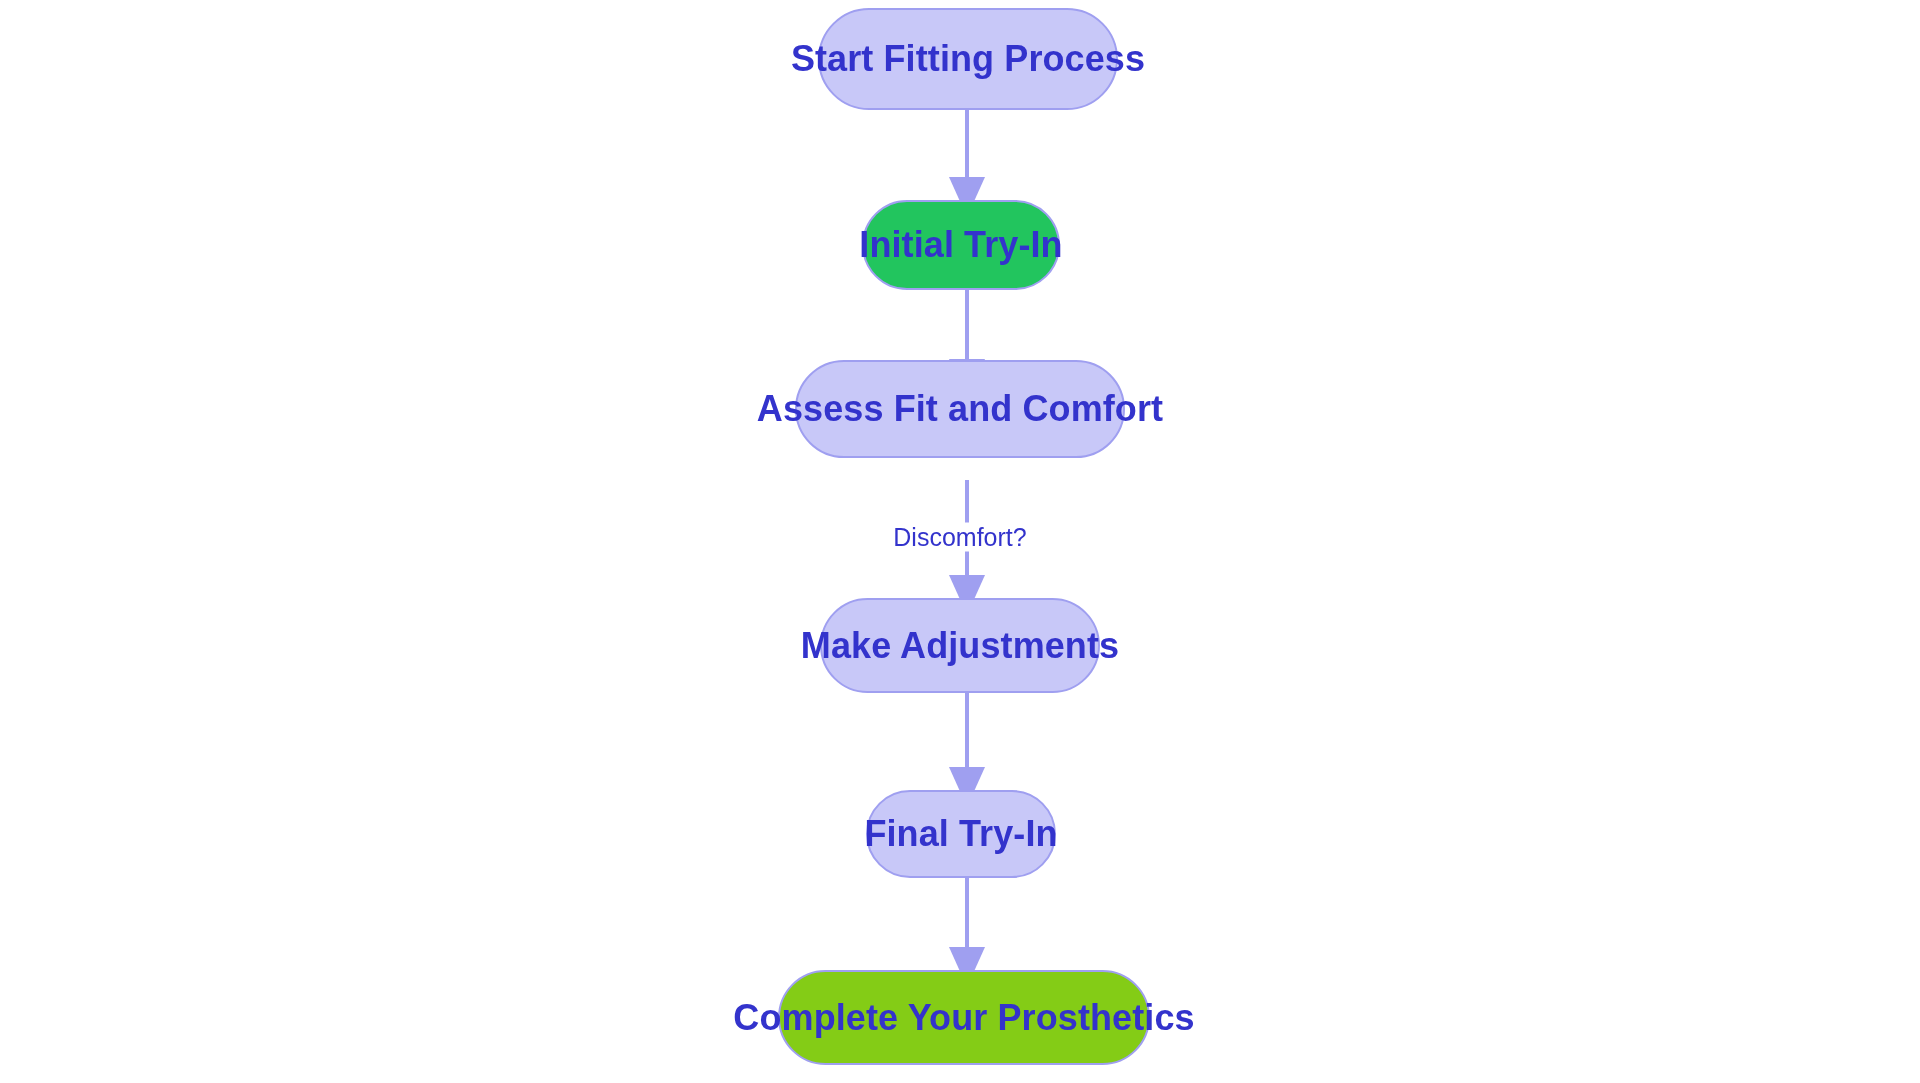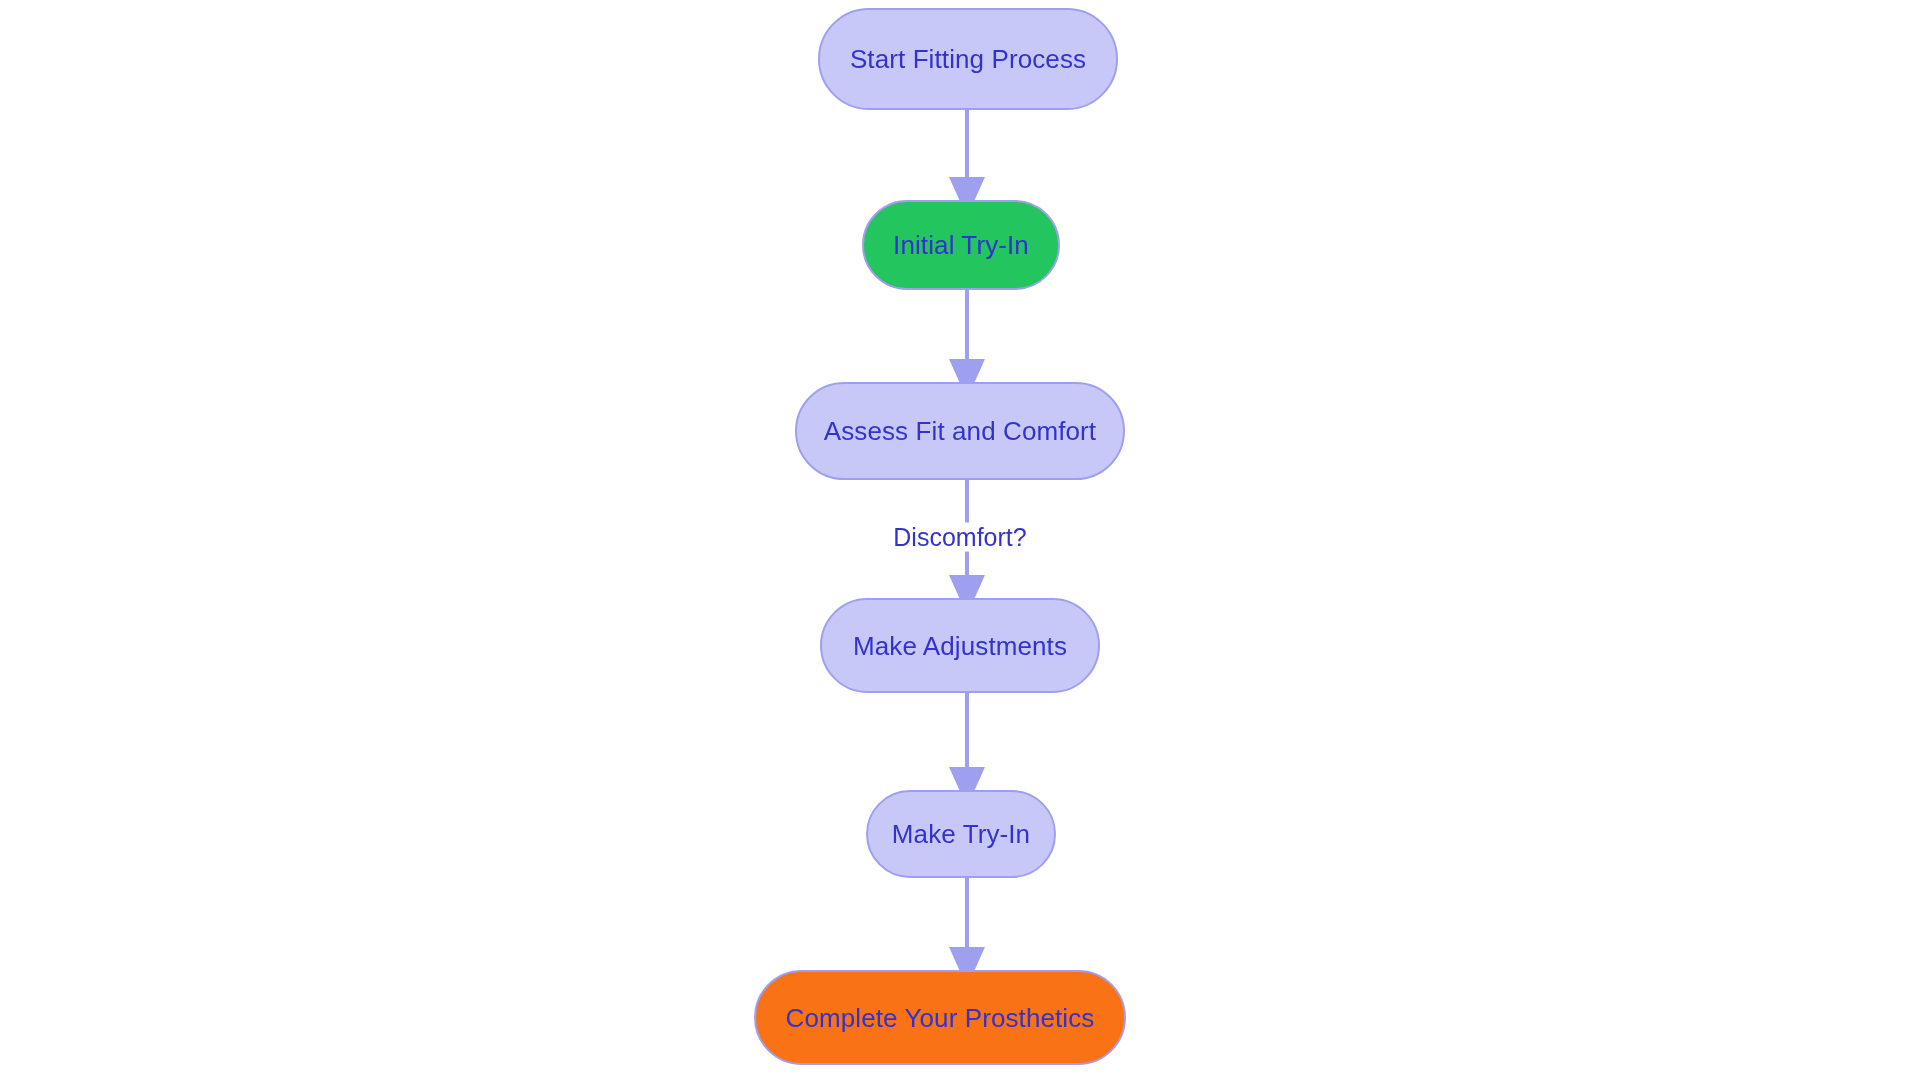--- a/index.html
+++ b/index.html
@@ -30,22 +30,22 @@
     position: absolute;
     box-sizing: border-box;
     background: #c8c8f8;
     border: 2px solid #9f9ff0;
     border-radius: 999px;
     display: flex;
     align-items: center;
     justify-content: center;
     color: #3333cc;
     font-family: "Liberation Sans", sans-serif;
-    font-size: 26px;
-    font-weight: 400;
+    font-size: 36px;
+    font-weight: 700;
     letter-spacing: 0.1px;
     white-space: nowrap;
     line-height: 1;
   }
   .node-label {
     display: block;
     pointer-events: none;
   }
   .edge-label {
     position: absolute;
@@ -94,31 +94,31 @@
   </svg>
 
   <div class="node" id="node-start" style="left: 818px; top: 8px; width: 300px; height: 102px; background: rgb(200, 200, 248); border-color: rgb(159, 159, 240); color: rgb(51, 51, 204);">
     <span class="node-label">Start Fitting Process</span>
   </div>
 
   <div class="node" id="node-initial" style="left: 862px; top: 200px; width: 198px; height: 90px; background: #22c55e; border-color: rgb(159, 159, 240); color: rgb(51, 51, 204);">
     <span class="node-label">Initial Try-In</span>
   </div>
 
-  <div class="node" id="node-assess" style="left: 795px; top: 382px; width: 330px; height: 98px; background: rgb(200, 200, 248); border-color: rgb(159, 159, 240); color: rgb(51, 51, 204);">
+  <div class="node" id="node-assess" style="left: 795px; top: 360px; width: 330px; height: 98px; background: rgb(200, 200, 248); border-color: rgb(159, 159, 240); color: rgb(51, 51, 204);">
     <span class="node-label">Assess Fit and Comfort</span>
   </div>
 
   <div class="node" id="node-adjust" style="left: 820px; top: 598px; width: 280px; height: 95px; background: rgb(200, 200, 248); border-color: rgb(159, 159, 240); color: rgb(51, 51, 204); justify-content: center;">
     <span class="node-label">Make Adjustments</span>
   </div>
 
   <div class="node" id="node-final" style="left: 866px; top: 790px; width: 190px; height: 88px; background: rgb(200, 200, 248); border-color: rgb(159, 159, 240); color: rgb(51, 51, 204);">
-    <span class="node-label">Make Try-In</span>
+    <span class="node-label">Final Try-In</span>
   </div>
 
-  <div class="node" id="node-complete" style="left: 754px; top: 970px; width: 372px; height: 95px; background: #f97316; border-color: rgb(159, 159, 240); color: rgb(51, 51, 204);">
+  <div class="node" id="node-complete" style="left: 778px; top: 970px; width: 372px; height: 95px; background: #84cc16; border-color: rgb(159, 159, 240); color: rgb(51, 51, 204);">
     <span class="node-label">Complete Your Prosthetics</span>
   </div>
 
   <div class="edge-label" id="edge-label-discomfort" style="left: 960px; top: 537px; color: rgb(51, 51, 204);">Discomfort?</div>
 
 </div>
 
 </body></html>

